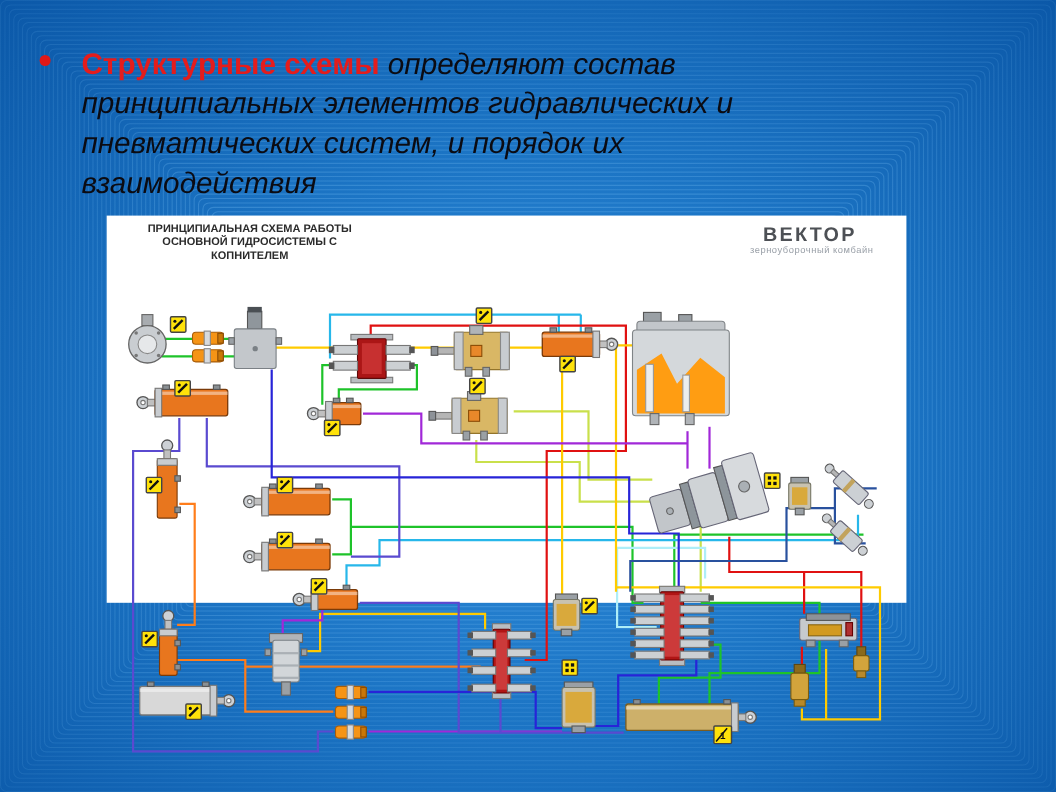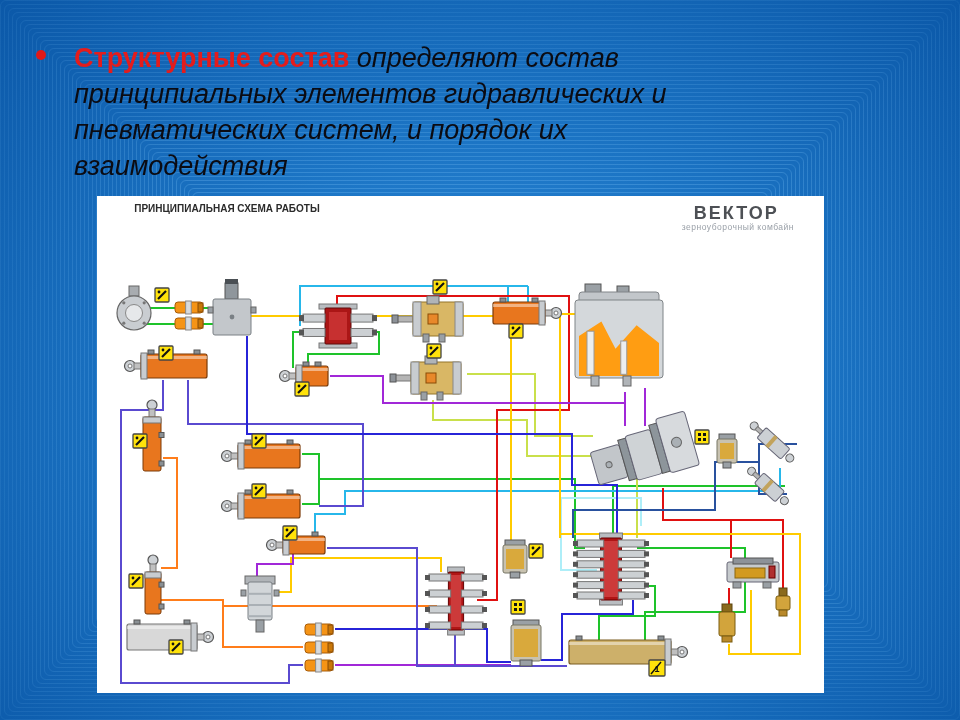--- a/index.html
+++ b/index.html
@@ -5,21 +5,21 @@
   html,body{margin:0;padding:0;background:#000;}
   .slide{position:relative;width:960px;height:720px;overflow:hidden;
          background:radial-gradient(ellipse at 50% 55%, #2f8cdb 0%, #1c75c5 45%, #0b58a8 100%);
          font-family:"Liberation Sans", sans-serif;}
   .bgframes{position:absolute;inset:0;pointer-events:none;}
   .bgframes div{position:absolute;border:1px solid rgba(120,190,245,0.28);border-radius:6px;}
   .bullet-row{position:absolute;left:36px;top:40px;width:690px;display:flex;}
   .bullet-dot{width:10px;height:10px;border-radius:50%;margin:10px 8px 0 0;flex:0 0 auto;}
   .bullet-text{margin:0 0 0 20px;font-size:27px;line-height:36px;letter-spacing:0;}
   .bullet-text .lead{font-weight:bold;}
-  .panel{position:absolute;left:97px;top:196px;width:727px;height:497px;background:#ffffff;}
+  .panel{position:absolute;left:97px;top:196px;width:727px;height:352px;background:#ffffff;}
   .dg-title{position:absolute;left:20px;top:7px;width:220px;text-align:center;
             font-size:10px;font-weight:bold;color:#2b2b2b;line-height:12px;letter-spacing:0;}
   .dg-logo{position:absolute;right:30px;top:8px;text-align:left;}
   .dg-logo .name{font-size:18px;font-weight:bold;color:#4d5055;letter-spacing:2px;line-height:18px;margin-left:12px;}
   .dg-logo .tag{font-size:8.5px;color:#9aa0a8;letter-spacing:0.5px;}
   svg{position:absolute;left:0;top:0;}
 </style>
 </head>
 <body>
 
@@ -110,26 +110,27 @@
       <div style="inset: 328px; border-color: rgba(125, 195, 248, 0.32);"></div>
       <div style="inset: 332px; border-color: rgba(125, 195, 248, 0.32);"></div>
       <div style="inset: 336px; border-color: rgba(125, 195, 248, 0.32);"></div>
       <div style="inset: 340px; border-color: rgba(125, 195, 248, 0.32);"></div>
       <div style="inset: 344px; border-color: rgba(125, 195, 248, 0.32);"></div>
       <div style="inset: 348px; border-color: rgba(125, 195, 248, 0.32);"></div>
     </div>
 
   <div class="bullet-row">
     <span class="bullet-dot" id="bdot" style="background: rgb(224, 24, 24);"></span>
-    <p class="bullet-text"><span class="lead" id="blead" style="color: rgb(228, 28, 28);">Структурные состав</span><span id="brest" style="color: rgb(11, 11, 18); font-style: italic;"> определяют состав принципиальных  элементов гидравлических и пневматических систем, и порядок их взаимодействия</span></p>
+    <p class="bullet-text"><span class="lead" id="blead" style="color: rgb(228, 28, 28);">Структурные схемы</span><span id="brest" style="color: rgb(11, 11, 18); font-style: italic;"> определяют состав принципиальных  элементов гидравлических и пневматических систем, и порядок их взаимодействия</span></p>
   </div>
 
   <div class="panel">
     <div class="dg-title">
       <div>ПРИНЦИПИАЛЬНАЯ СХЕМА РАБОТЫ</div>
+      <div>ОСНОВНОЙ ГИДРОСИСТЕМЫ С КОПНИТЕЛЕМ</div>
     </div>
     <div class="dg-logo">
       <div class="name">ВЕКТОР</div>
       <div class="tag">зерноуборочный комбайн</div>
     </div>
     <svg id="schematic" width="727" height="497" viewBox="0 0 727 497">
         <g>
           <polyline points="50,112 118,112" fill="none" stroke="#1ec32a" stroke-width="2" stroke-linejoin="miter"></polyline>
         </g>
         <g>

